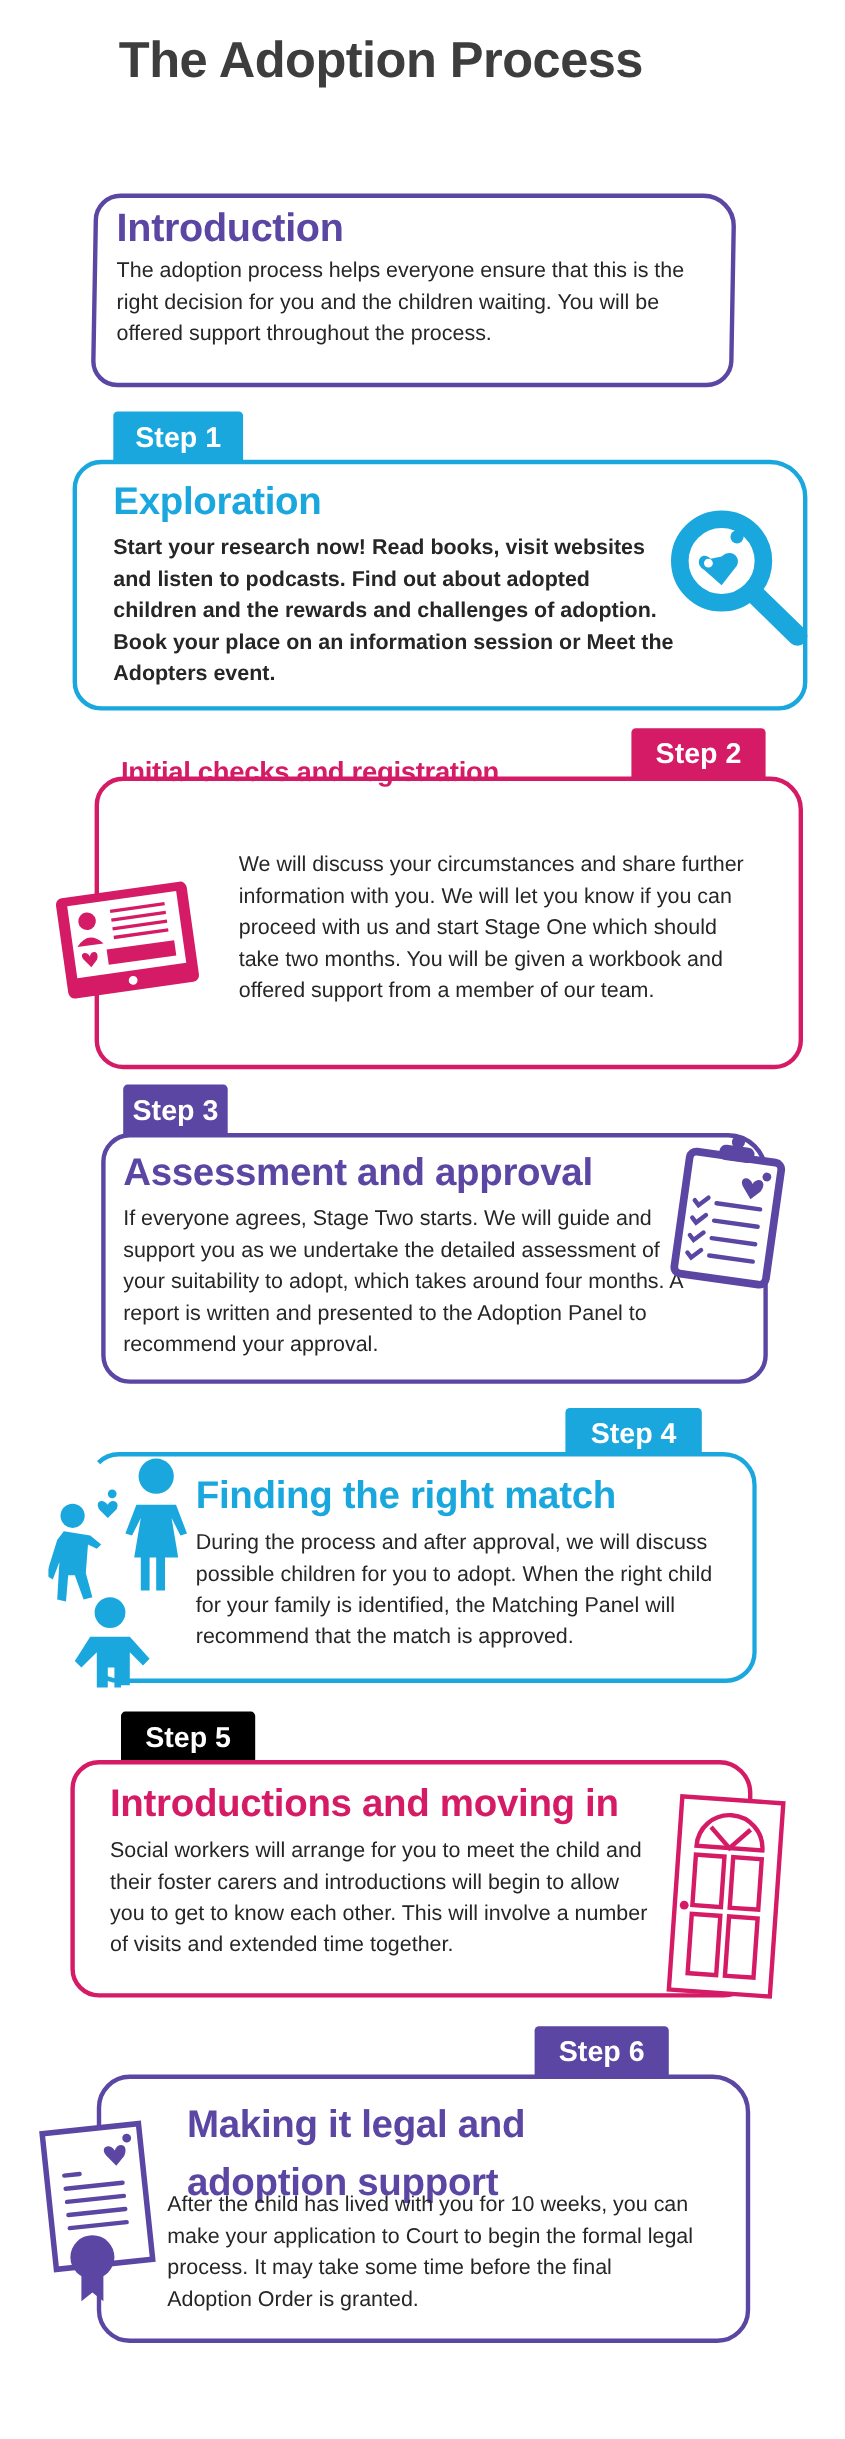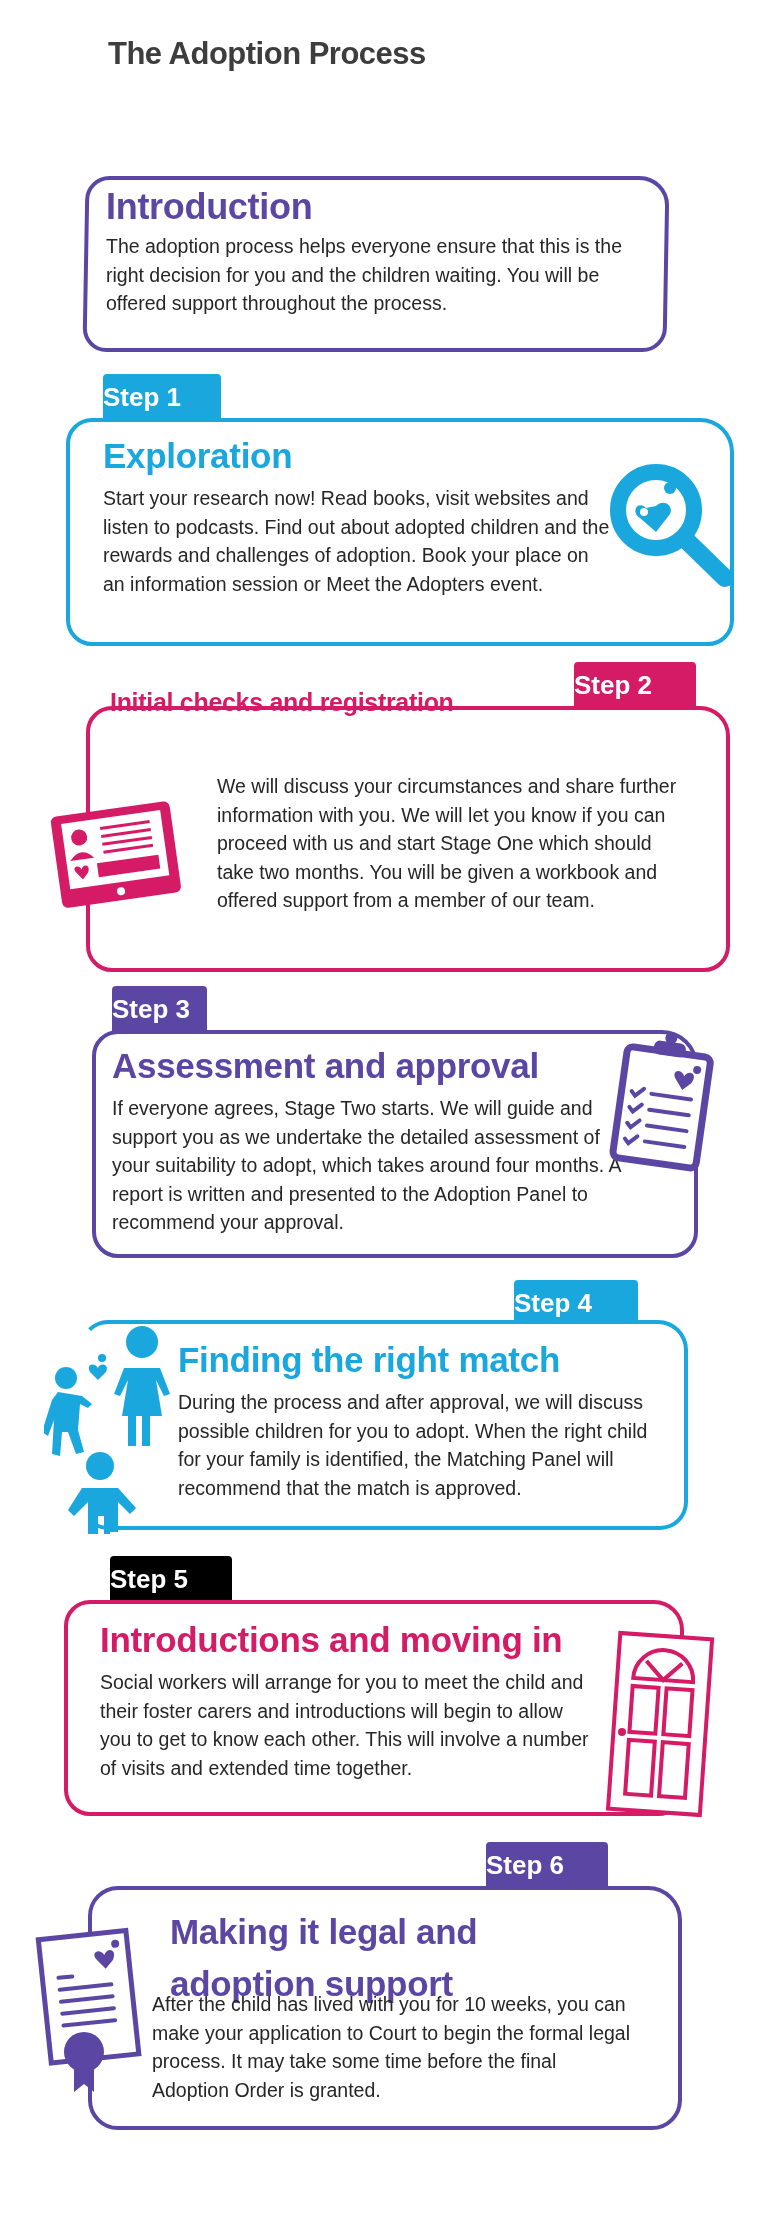--- a/index.html
+++ b/index.html
@@ -1,27 +1,27 @@
 <!DOCTYPE html>
 <html><head>
 <meta charset="utf-8">
 <style>
   * { box-sizing: border-box; margin: 0; padding: 0; }
   html, body { width: 768px; height: 2217px; background: #ffffff; overflow: hidden; }
   body { position: relative; font-family: "Liberation Sans", "DejaVu Sans", sans-serif; color: #2b2b2b; }
 
   .header { position: absolute; left: 108px; top: 28px; }
-  .title { font-size: 31px; font-weight: bold; color: #3d3d3d; letter-spacing: -0.5px; line-height: 52px; }
+  .title { font-size: 46px; font-weight: bold; color: #3d3d3d; letter-spacing: -0.5px; line-height: 52px; }
   .subtitle { font-size: 25px; color: #3d3d3d; line-height: 30px; margin-top: 2px; width: 440px; }
 
   .card { position: absolute; border-style: solid; border-width: 4px; background: #fff; }
   .card-title { position: absolute; font-weight: bold; letter-spacing: -0.3px; }
   .card-body { position: absolute; font-size: 19.5px; line-height: 28.5px; color: #262626; }
 
-  .tab { position: absolute; color: #fff; font-weight: bold; font-size: 26px; border-radius: 4px 4px 0 0; line-height: 46px; }
+  .tab { position: absolute; color: #fff; font-weight: bold; font-size: 26px; text-align: center; border-radius: 4px 4px 0 0; line-height: 46px; }
 
   .icon { position: absolute; }
 
   .purple { color: #5b47a3; }
   .blue { color: #19a7de; }
   .pink { color: #d51b66; }
 </style>
 </head>
 <body>
 
@@ -31,21 +31,21 @@
 
 <div class="card" style="left:84px; top:176px; width:584px; height:176px; border-color:#5b47a3; border-radius:24px 30px 24px 24px; transform:skewX(-1deg);">
 </div>
 <div class="card-title purple" style="left:106px; top:186px; font-size:36px;">Introduction</div>
 <div class="card-body" style="left:106px; top:232px; width:540px;">The adoption process helps everyone ensure that this is the right decision for you and the children waiting. You will be offered support throughout the process.</div>
 
 <div class="tab" style="left:103px; top:374px; width:118px; height:46px; background:#19a7de;">Step 1</div>
 <div class="card" style="left:66px; top:418px; width:668px; height:228px; border-color:#19a7de; border-radius:26px 34px 26px 26px;">
 </div>
 <div class="card-title blue" style="left:103px; top:436px; font-size:35px;">Exploration</div>
-<div class="card-body" style="left:103px; top:484px; width:510px;">Start your research now! Read books, visit websites and listen to podcasts. Find out about adopted children and the rewards and challenges of adoption. Book your place on an information session or Meet the Adopters event.</div>
+<div class="card-body" style="left:103px; top:484px; width:510px;font-weight:bold;">Start your research now! Read books, visit websites and listen to podcasts. Find out about adopted children and the rewards and challenges of adoption. Book your place on an information session or Meet the Adopters event.</div>
 <div class="icon" style="left:600px; top:460px; width:140px; height:140px;">
   <svg width="140" height="140" viewBox="0 0 140 140">
     <circle cx="56" cy="50" r="38" fill="none" stroke="#19a7de" stroke-width="16"></circle>
     <line x1="86" y1="80" x2="125" y2="118" stroke="#19a7de" stroke-width="18" stroke-linecap="round"></line>
     <circle cx="70" cy="28" r="6" fill="#19a7de"></circle>
     <path d="M46 48 C38 40 30 52 40 58 L56 72 L70 54 C74 46 64 38 56 46 Z" fill="#19a7de"></path>
     <circle cx="44" cy="52" r="4" fill="#fff"></circle>
   </svg>
 </div>
 

